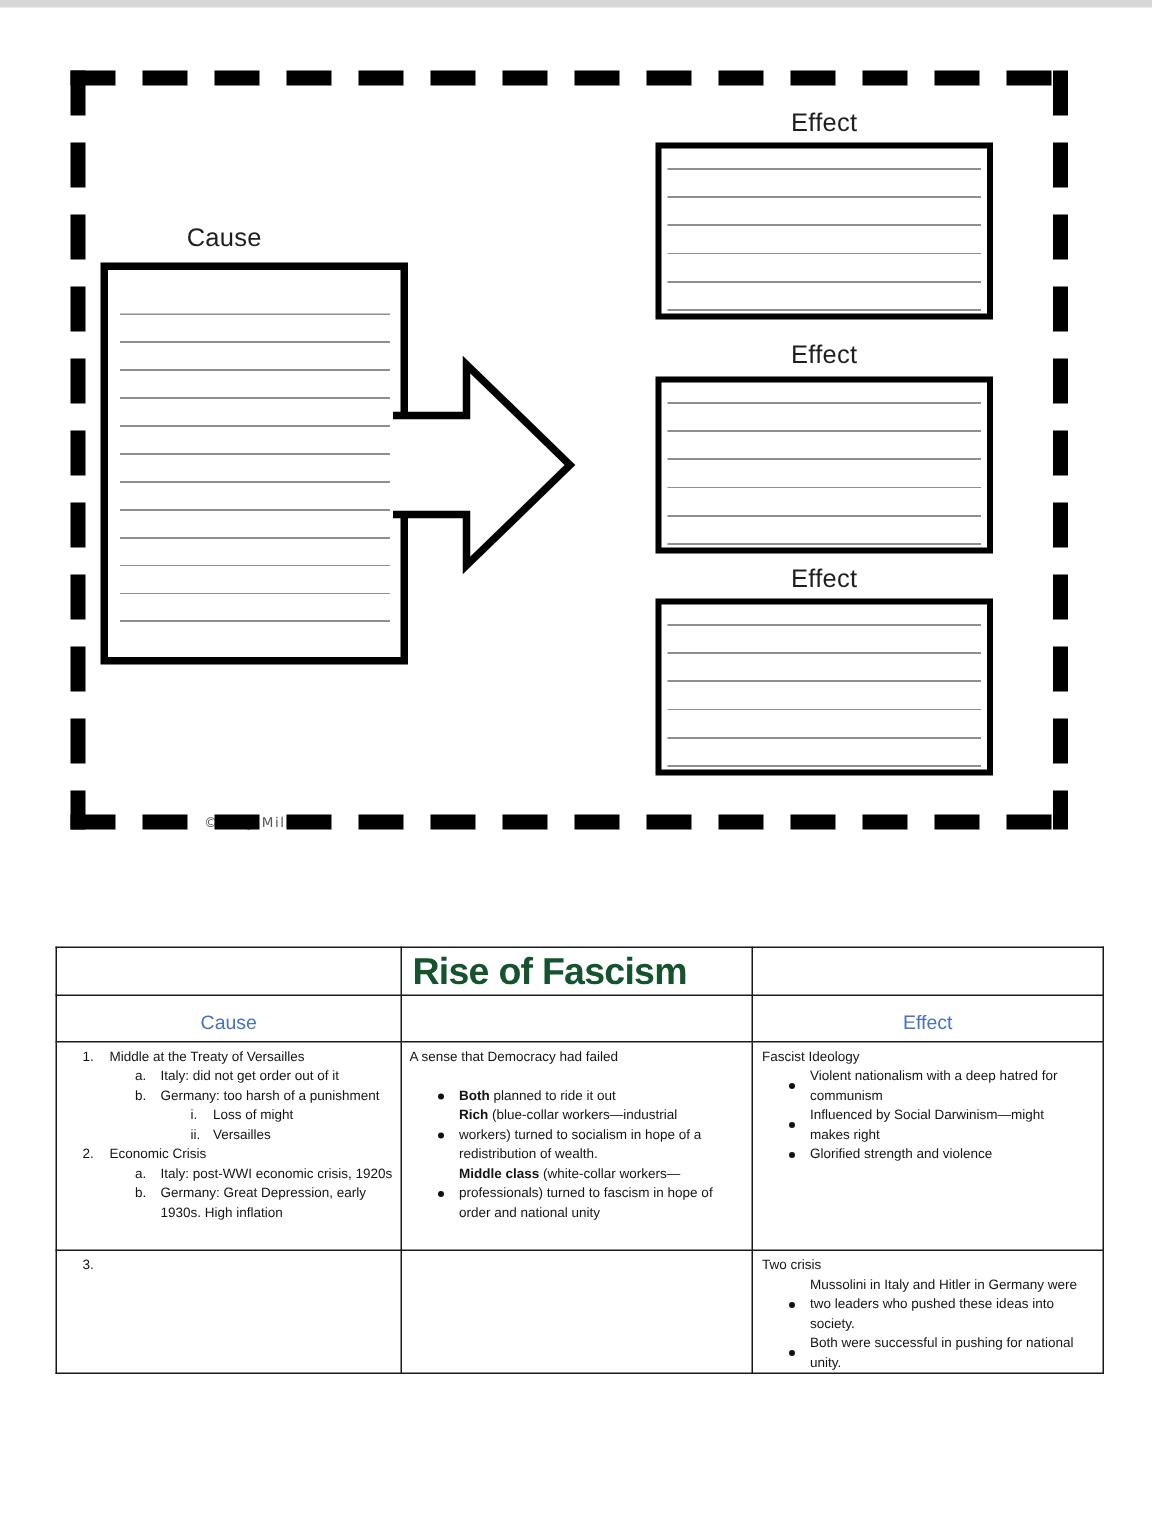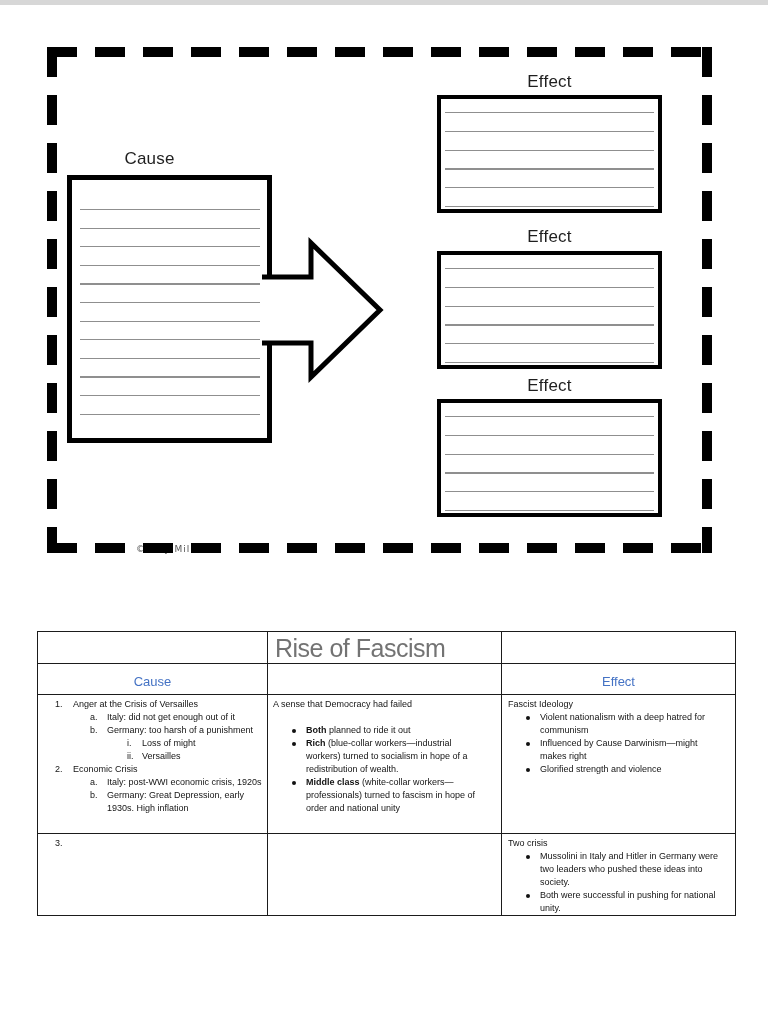--- a/index.html
+++ b/index.html
@@ -30,37 +30,37 @@
     letter-spacing:1px; font-family:"DejaVu Sans", sans-serif;margin-top:32px;
   }
 
   
   .fascism-table {
     position:absolute; left:37px; top:631px; width:698px;
     border-collapse:collapse; table-layout:fixed;
   }
   .fascism-table td { border:1.6px solid #1b1b1b; vertical-align:top; background:#fff; }
   .title-cell {
-    font-size:25px; letter-spacing:-0.5px; color:#737373;
-    padding:2px 0 0 7px; vertical-align:middle !important;
+    font-size:25px; letter-spacing:-0.5px; color:#14532d;
+    padding:2px 0 0 7px; vertical-align:middle !important;font-weight:bold;
   }
   .tr-title td { height:30px; }
   .tr-head td { height:31px; vertical-align:middle; }
   .head-cell { text-align:center; font-size:13px; color:#4472c4; padding-top:4px; }
   .tr-body1 td { height:139px; }
   .tr-body2 td { height:76px; }
 
   .cell { padding-top:3px; font-size:9px; line-height:13px; color:#141414; }
   .li { display:flex; align-items:flex-start; }
   .li .m { flex:0 0 auto; }
   .li .t { flex:1 1 auto; }
   .lv0 { margin-left:17px; } .lv0 .m { width:18px; }
   .lv1 { margin-left:52px; } .lv1 .m { width:17px; }
   .lv2 { margin-left:89px; } .lv2 .m { width:15px; }
-  .bl  { margin-left:21px; margin-right:16px; }
+  .bl  { margin-left:21px; margin-right:16px;align-items:center; }
   .dot { flex:0 0 17px; position:relative; height:13px; }
   .dot::after {
     content:""; position:absolute; left:3px; top:4.5px;
     width:4px; height:4px; border-radius:50%; background:#111;
   }
   .lead { font-weight:bold; }
   .cell .heading { padding-left:5px; padding-right:4px; }
   .gap-before { margin-top:13px; }
   .cell-cause { padding-right:2px; }
 </style>
@@ -117,25 +117,25 @@
     </tr>
     <tr class="tr-head">
       <td class="head-cell">Cause</td>
       <td></td>
       <td class="head-cell">Effect</td>
     </tr>
     <tr class="tr-body1">
       <td class="cell cell-cause">
         <div class="li lv0">
               <span class="m">1.</span>
-              <span class="t">Anger at the Crisis of Versailles</span>
+              <span class="t">Middle at the Treaty of Versailles</span>
             </div>
         <div class="li lv1">
               <span class="m">a.</span>
-              <span class="t">Italy: did not get enough out of it</span>
+              <span class="t">Italy: did not get order out of it</span>
             </div>
         <div class="li lv1">
               <span class="m">b.</span>
               <span class="t">Germany: too harsh of a punishment</span>
             </div>
         <div class="li lv2">
               <span class="m">i.</span>
               <span class="t">Loss of might</span>
             </div>
         <div class="li lv2">
@@ -171,21 +171,21 @@
             </div>
       </td>
       <td class="cell">
         <div class="heading" style="padding-left:6px;">Fascist Ideology</div>
         <div class="li bl">
               <span class="dot"></span>
               <span class="t">Violent nationalism with a deep hatred for communism</span>
             </div>
         <div class="li bl">
               <span class="dot"></span>
-              <span class="t">Influenced by Cause Darwinism—might makes right</span>
+              <span class="t">Influenced by Social Darwinism—might makes right</span>
             </div>
         <div class="li bl">
               <span class="dot"></span>
               <span class="t">Glorified strength and violence</span>
             </div>
       </td>
     </tr>
     <tr class="tr-body2">
       <td class="cell cell-cause">
         <div class="li lv0">

